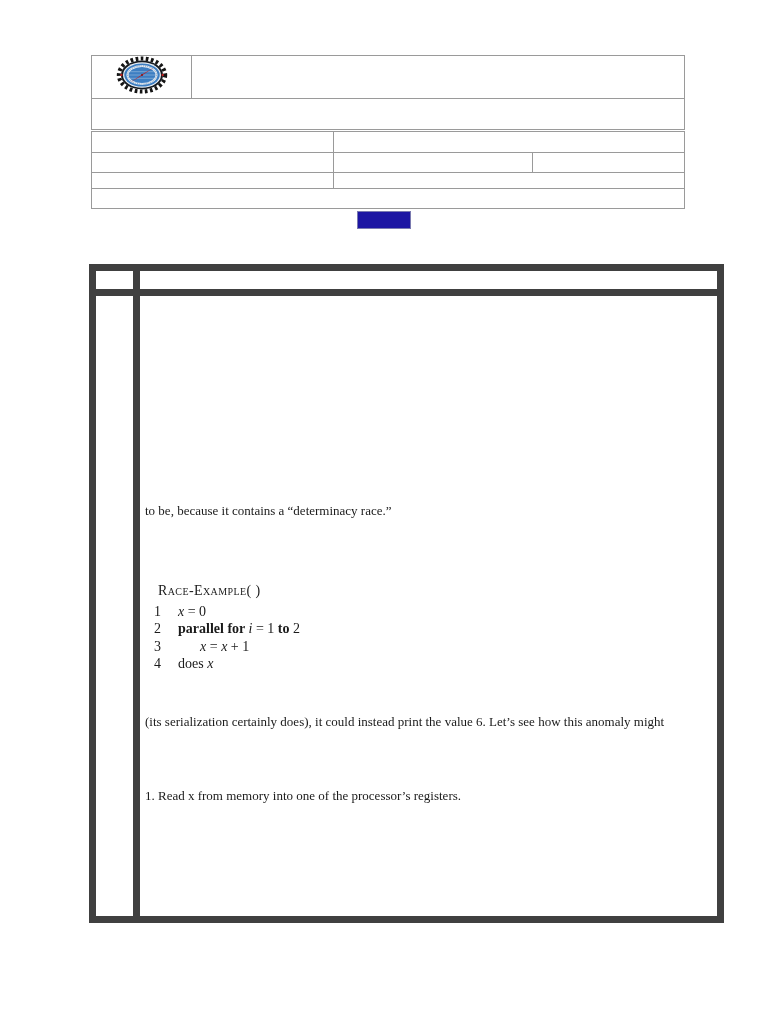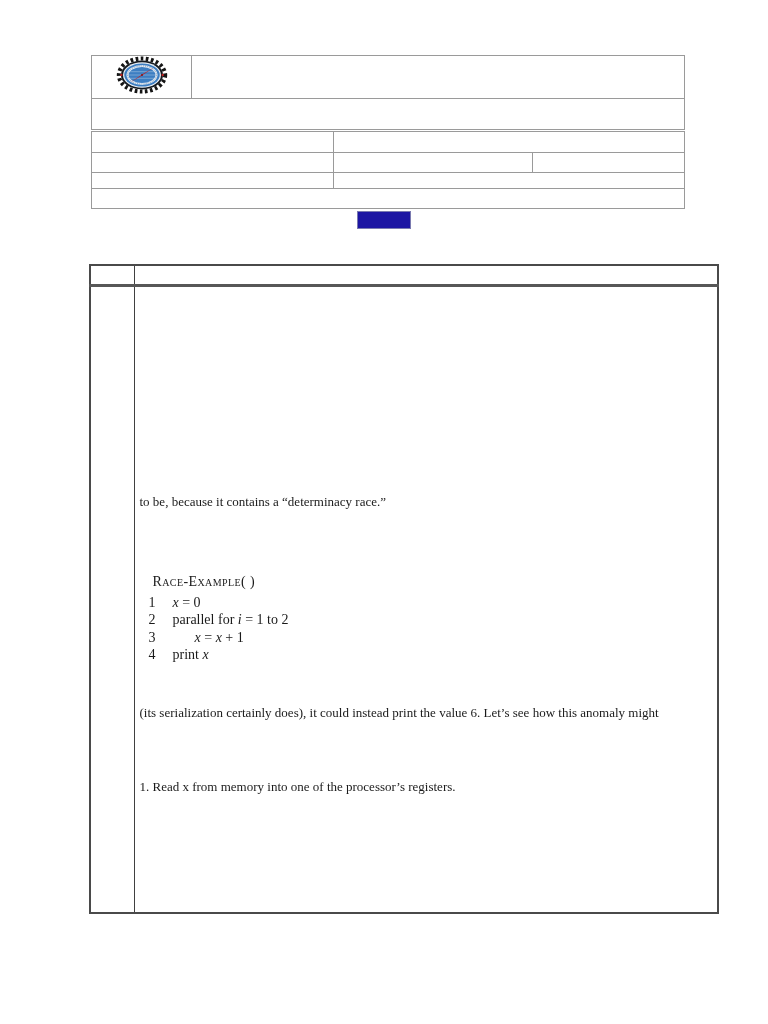--- a/index.html
+++ b/index.html
@@ -12,35 +12,35 @@
   
   .hdr td{border:1px solid #9a9a9a;padding:0;vertical-align:middle;}
   .logo-cell{text-align:center;}
   
   .action-btn{
     position:absolute;left:357px;top:211px;width:54px;height:18px;
     border:1px solid #7a7ab0;padding:0;cursor:pointer;
   }
   
   .doc{position:absolute;left:89px;top:264px;border:2px solid #4a4a4a;}
-  .doc td{border:1px solid #404040;padding:9px;vertical-align:top;}
+  .doc td{border:7px solid #404040;padding:9px;vertical-align:top;}
   .doc tr.doc-head td{border-bottom:3px solid #575757;}
   .doc-body-cell{position:relative;}
   .tblock{position:absolute;font-size:13px;line-height:15px;white-space:nowrap;}
   
   .codeblock{position:absolute;left:14px;top:287px;font-size:14px;}
   .code-title{
     font-variant:small-caps;letter-spacing:.4px;margin-left:4px;
     line-height:16px;margin-bottom:4px;
   }
   .code-line{line-height:17.4px;white-space:pre;}
   .code-line .num{display:inline-block;width:24px;}
   .code-line .ind{display:inline-block;width:22px;}
   .it{font-style:italic;}
-  .bf{font-weight:normal;}
+  .bf{font-weight:bold;}
 </style>
 </head>
 <body>
 
 <table class="hdr abs" style="left:91px;top:55px;width:593px;">
   <colgroup>
       <col style="width:100px">
       <col style="width:493px">
     </colgroup>
   <tbody>
@@ -110,21 +110,21 @@
     <td></td>
     <td class="doc-body-cell">
 
       <div class="tblock" style="left:5px;top:207px;">to be, because it contains a “determinacy race.”</div>
 
       <div class="codeblock">
         <div class="code-title">Race-Example( )</div>
         <div class="code-line"><span class="num">1</span><span class="it">x</span><span> = 0</span></div>
         <div class="code-line"><span class="num">2</span><span class="bf">parallel for </span><span class="it">i</span><span> = 1 </span><span class="bf">to</span><span> 2</span></div>
         <div class="code-line"><span class="num">3</span><span class="ind"></span><span class="it">x</span><span> = </span><span class="it">x</span><span> + 1</span></div>
-        <div class="code-line"><span class="num">4</span><span>print </span><span class="it">x</span></div>
+        <div class="code-line"><span class="num">4</span><span>does </span><span class="it">x</span></div>
       </div>
 
       <div class="tblock" style="left:5px;top:418px;">(its serialization certainly does), it could instead print the value 6. Let’s see how this anomaly might</div>
 
       <div class="tblock" style="left:5px;top:492px;">1. Read x from memory into one of the processor’s registers.</div>
 
     </td>
   </tr>
 </tbody>
   </table>

